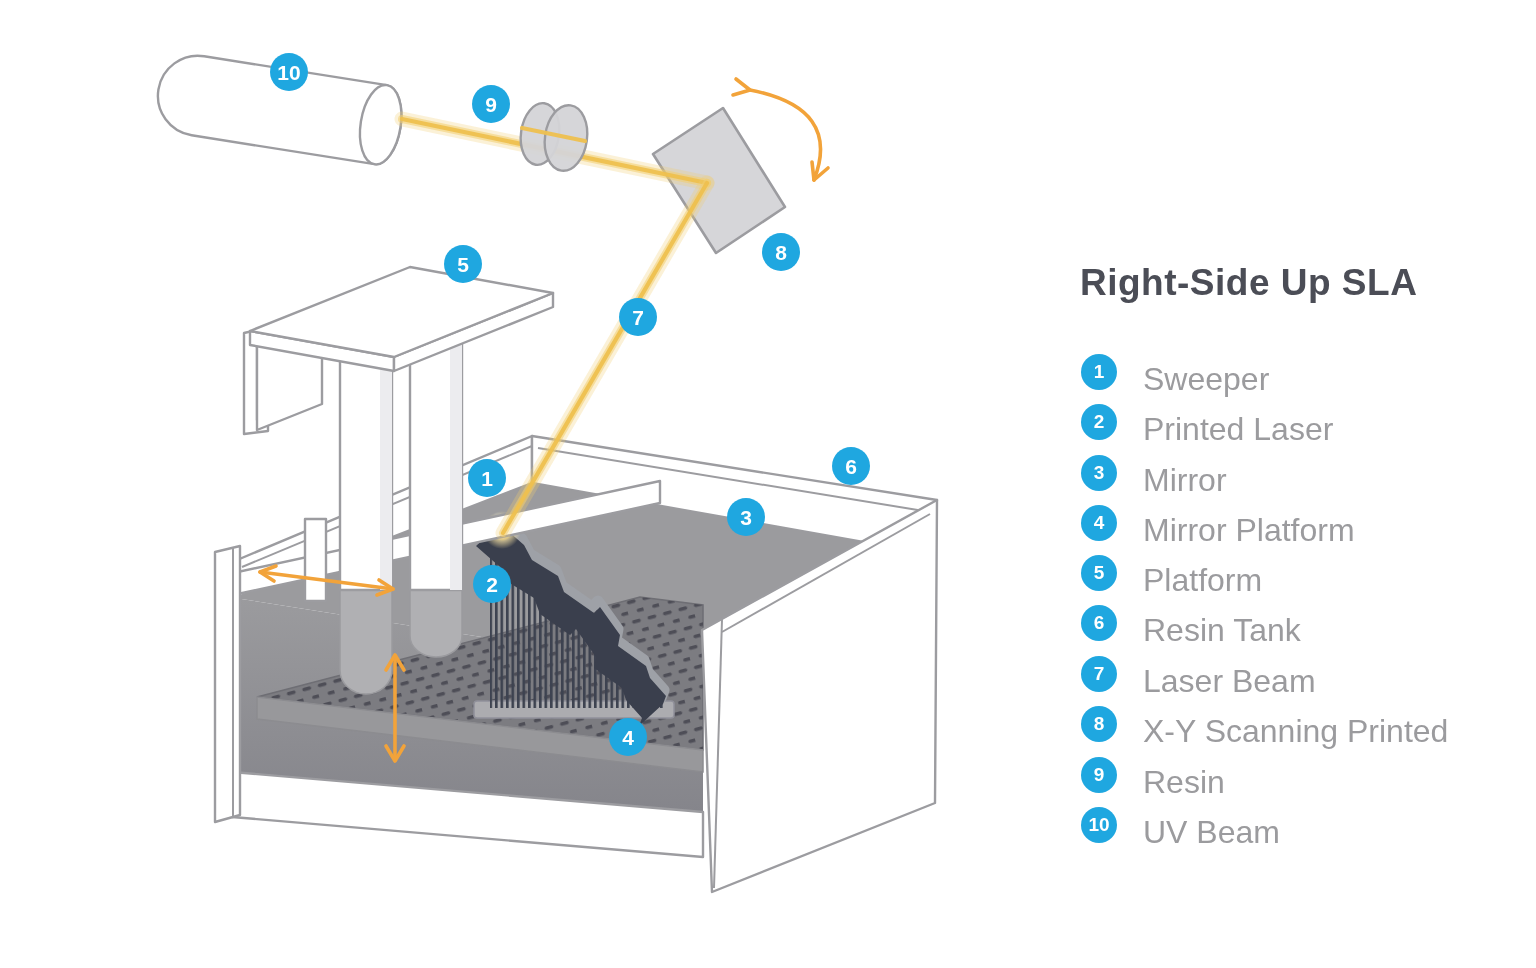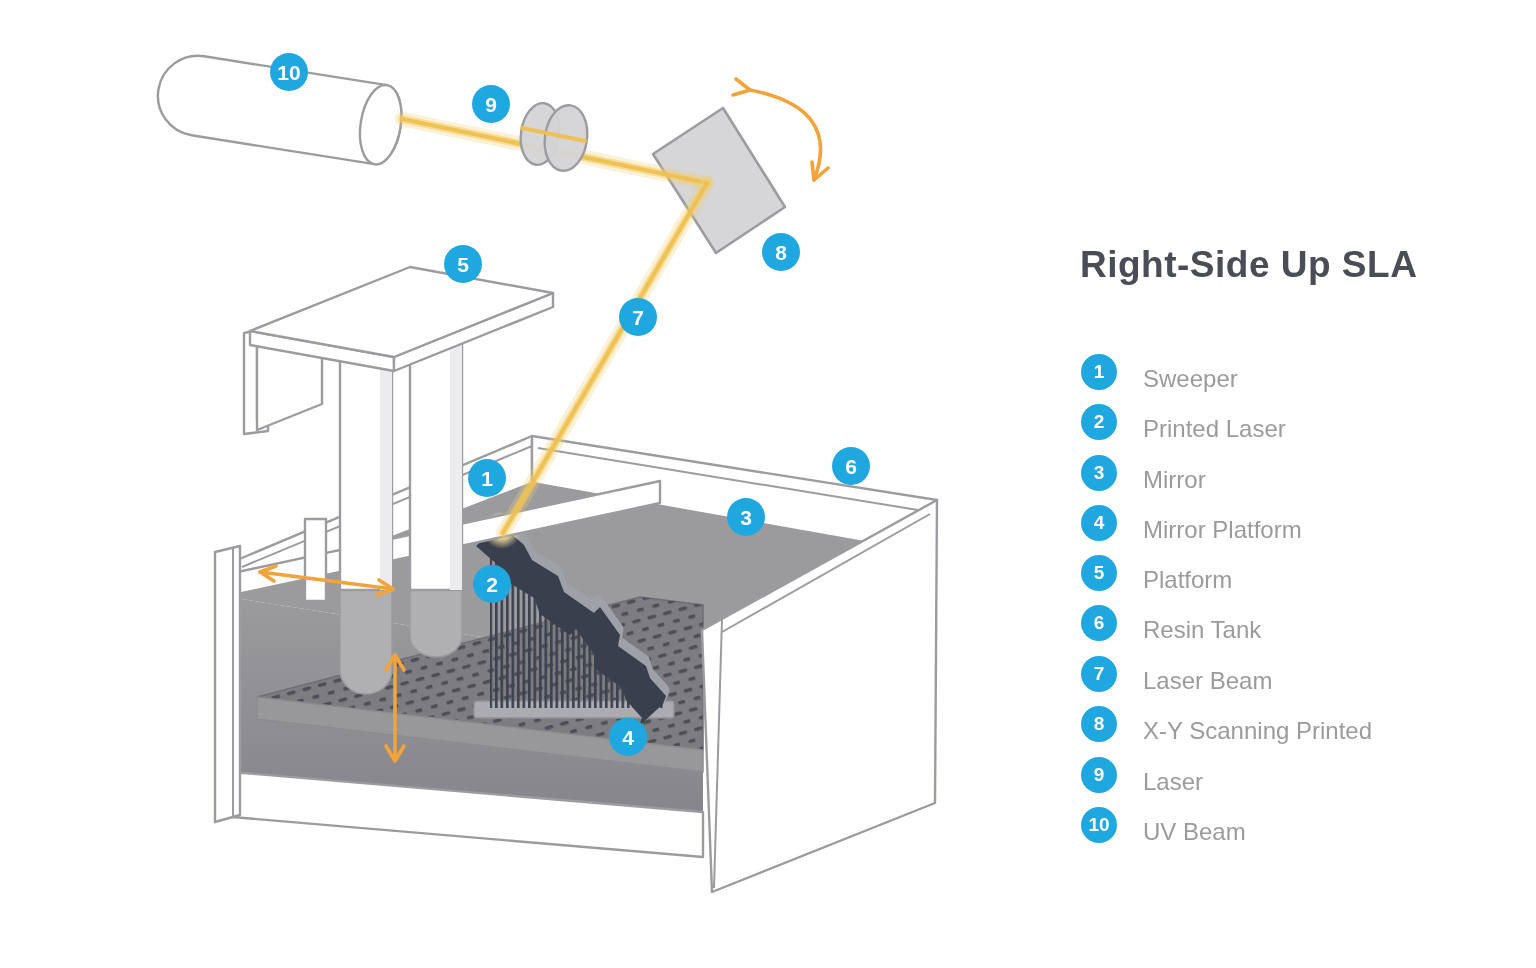--- a/index.html
+++ b/index.html
@@ -1,27 +1,27 @@
 <!DOCTYPE html>
 <html style="--accent: #1fa7e0; --badge_text: #ffffff; --title_color: #4b4d56; --label_color: #9b9b9e; --outline: #9c9ca0; --beam_core: #eec04f; --beam_glow: #f2cd6e; --arrow: #f2a33a; --resin: #9b9b9e; --resin_deep: #85858b; --platform: #7c7c81; --platform_face: #98989b; --perf: #4e4e57; --part_dark: #3a3f4d; --part_slope: #9ea1a7; --supports: #3d4250; --submerged: #b0b0b3; --column_side: #ececef; --base_strip: #acacb0;"><head>
 <meta charset="utf-8">
 <style>
   html,body{margin:0;padding:0;background:#ffffff;}
   .stage{position:relative;width:1536px;height:968px;background:#fff;overflow:hidden;
          font-family:"Liberation Sans", sans-serif;}
   .stage svg{position:absolute;left:0;top:0;}
 
   
-  .legend-title{position:absolute;left:1080px;top:244px;font-size:37px;font-weight:bold;
+  .legend-title{position:absolute;left:1080px;top:262px;font-size:37px;font-weight:bold;
                 color:var(--title_color);letter-spacing:.5px;white-space:nowrap;}
   .legend-row{position:absolute;left:1081px;height:36px;display:flex;align-items:center;}
   .legend-badge{width:36px;height:36px;border-radius:50%;background:var(--accent);
                 color:var(--badge_text);font-size:19px;font-weight:bold;
                 display:flex;align-items:center;justify-content:center;flex:0 0 36px;}
-  .legend-label{margin-left:26px;font-size:24px;color:var(--label_color);white-space:nowrap;margin-top:14px;}
+  .legend-label{margin-left:26px;font-size:32px;color:var(--label_color);white-space:nowrap;margin-top:14px;}
 
   
   .w   {fill:#ffffff;stroke:var(--outline);stroke-width:2.4;stroke-linejoin:round;}
   .ln  {fill:none;stroke:var(--outline);stroke-width:2;stroke-linejoin:round;}
   .resin-top{fill:var(--resin);}
   .platform-top{fill:var(--platform);stroke:#6e6e74;stroke-width:1.5;}
   .platform-face{fill:var(--platform_face);stroke:#8c8c90;stroke-width:1.5;}
   .col-sub{fill:var(--submerged);stroke:#9b9b9f;stroke-width:1.5;}
   .col-side{fill:var(--column_side);}
   .base-strip{fill:var(--base_strip);stroke:#90909a;stroke-width:1.5;}
@@ -236,20 +236,20 @@
   <div class="legend-row" style="top:656px">
     <div class="legend-badge">7</div>
     <div class="legend-label">Laser Beam</div>
   </div>
   <div class="legend-row" style="top:706px">
     <div class="legend-badge">8</div>
     <div class="legend-label">X-Y Scanning Printed</div>
   </div>
   <div class="legend-row" style="top:757px">
     <div class="legend-badge">9</div>
-    <div class="legend-label">Laser</div>
+    <div class="legend-label">Resin</div>
   </div>
   <div class="legend-row" style="top:807px">
     <div class="legend-badge">10</div>
     <div class="legend-label">UV Beam</div>
   </div>
 
 </div>
 
 </body></html>

